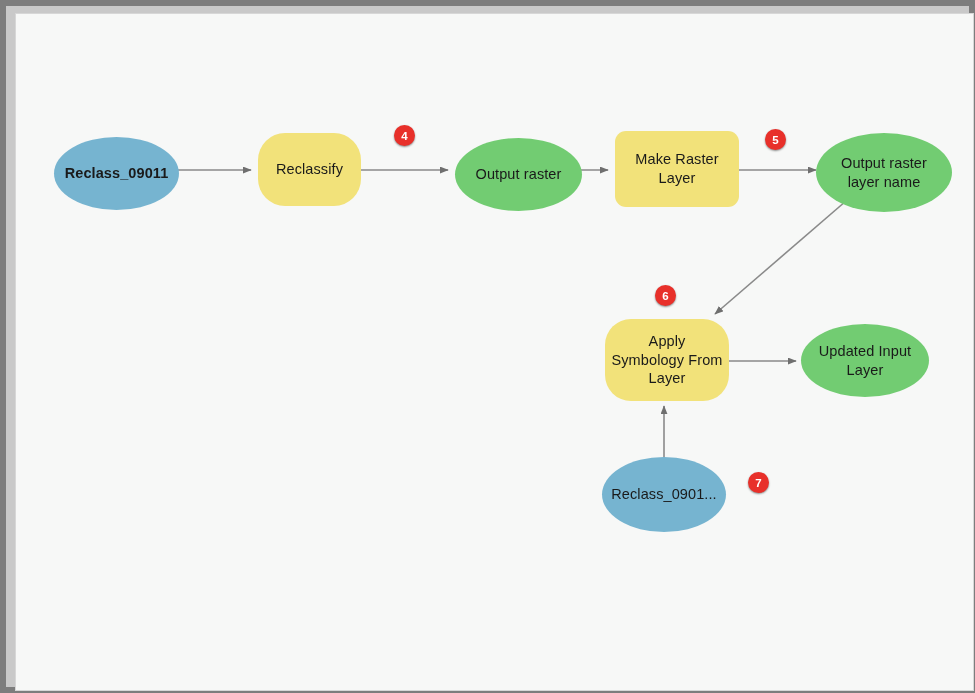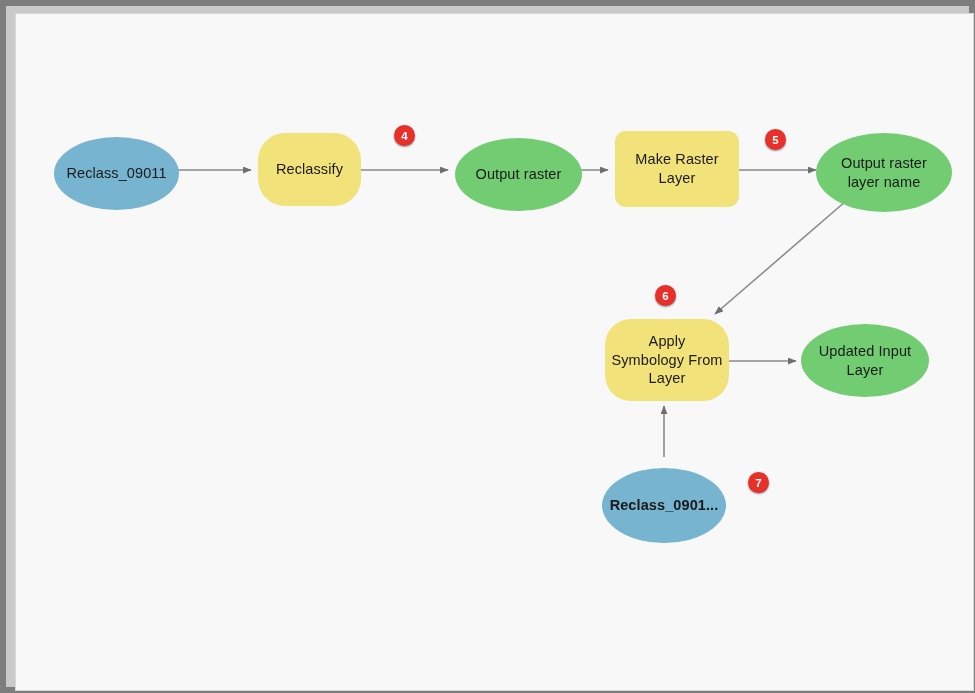--- a/index.html
+++ b/index.html
@@ -122,21 +122,21 @@
               <line x1="345" y1="156" x2="432" y2="156" marker-end="url(#arrowhead)" stroke="#8a8a8a"></line>
               <line x1="557" y1="156" x2="592" y2="156" marker-end="url(#arrowhead)" stroke="#8a8a8a"></line>
               <line x1="723" y1="156" x2="800" y2="156" marker-end="url(#arrowhead)" stroke="#8a8a8a"></line>
               <line x1="830" y1="187" x2="699" y2="300" marker-end="url(#arrowhead)" stroke="#8a8a8a"></line>
               <line x1="713" y1="347" x2="780" y2="347" marker-end="url(#arrowhead)" stroke="#8a8a8a"></line>
               <line x1="648" y1="443" x2="648" y2="392" marker-end="url(#arrowhead)" stroke="#8a8a8a"></line>
             </g>
         </svg>
 
         <div id="node-layer">
-            <div class="node ellipse data-in" style="left: 38px; top: 123px; width: 125px; height: 73px;">
+            <div class="node ellipse data-in" style="left: 38px; top: 123px; width: 125px; height: 73px; font-weight: bold;">
               <span class="label">Reclass_09011</span>
             </div>
             <div class="node rect tool" style="left: 242px; top: 119px; width: 103px; height: 73px; border-radius: 27px;">
               <span class="label">Reclassify</span>
             </div>
             <div class="node ellipse data-out" style="left: 439px; top: 124px; width: 127px; height: 73px;">
               <span class="label">Output raster</span>
             </div>
             <div class="node rect tool" style="left: 599px; top: 117px; width: 124px; height: 76px;">
               <span class="label">Make Raster
@@ -148,21 +148,21 @@
             </div>
             <div class="node rect tool" style="left: 589px; top: 305px; width: 124px; height: 82px; border-radius: 26px;">
               <span class="label">Apply
 Symbology From
 Layer</span>
             </div>
             <div class="node ellipse data-out" style="left: 785px; top: 310px; width: 128px; height: 73px; justify-content: center;">
               <span class="label">Updated Input
 Layer</span>
             </div>
-            <div class="node ellipse data-in" style="left: 586px; top: 454px; width: 124px; height: 75px; font-weight: bold;">
+            <div class="node ellipse data-in" style="left: 586px; top: 443px; width: 124px; height: 75px;">
               <span class="label">Reclass_0901...</span>
             </div>
           </div>
         <div id="badge-layer">
             <div class="badge" style="left: 378px; top: 111px; background: rgb(232, 48, 42);">4</div>
             <div class="badge" style="left: 749px; top: 115px; background: rgb(232, 48, 42);">5</div>
             <div class="badge" style="left: 639px; top: 271px; background: rgb(232, 48, 42);">6</div>
             <div class="badge" style="left: 732px; top: 458px; background: rgb(232, 48, 42);">7</div>
           </div>
 

